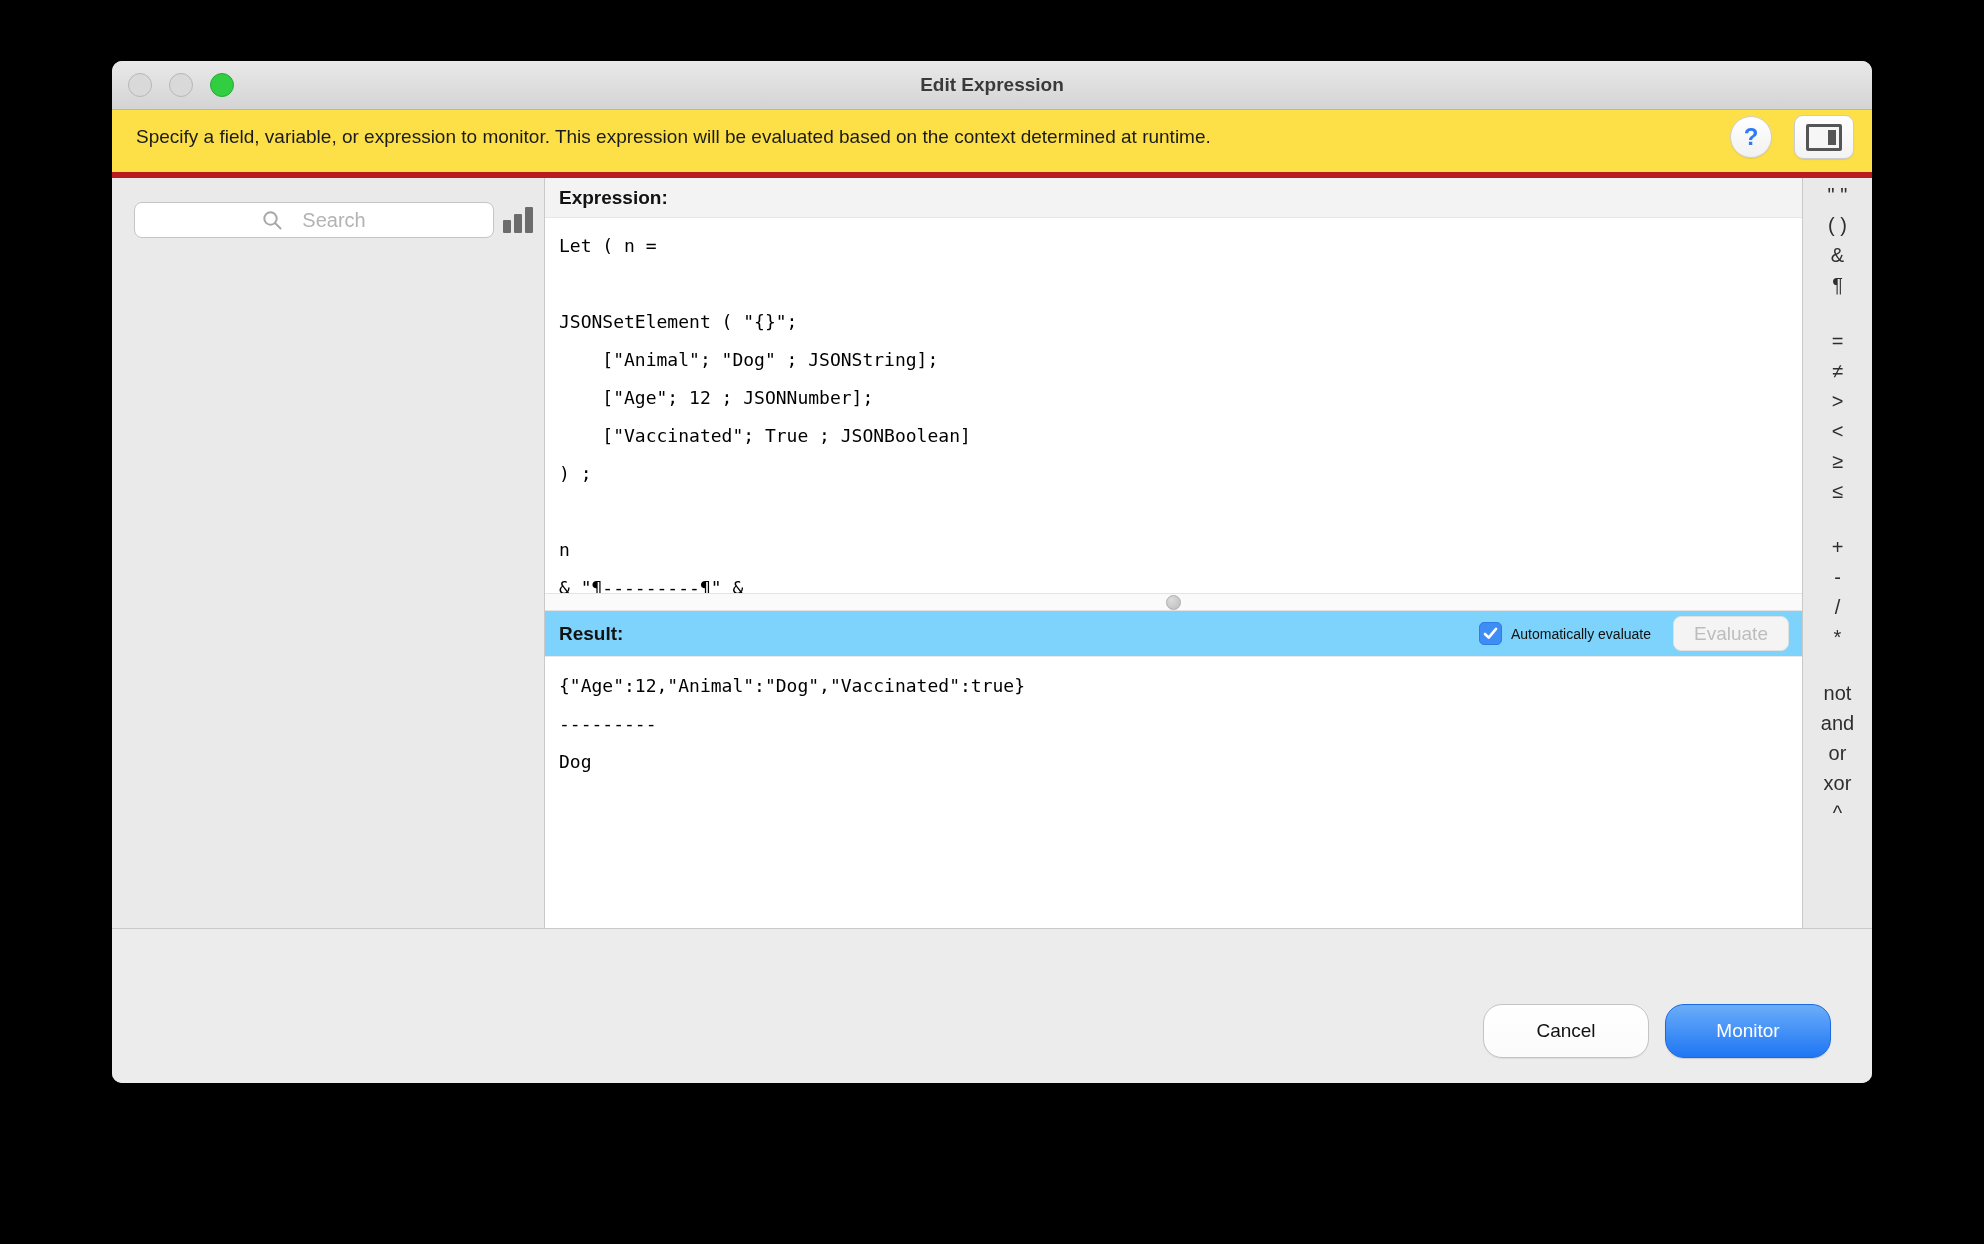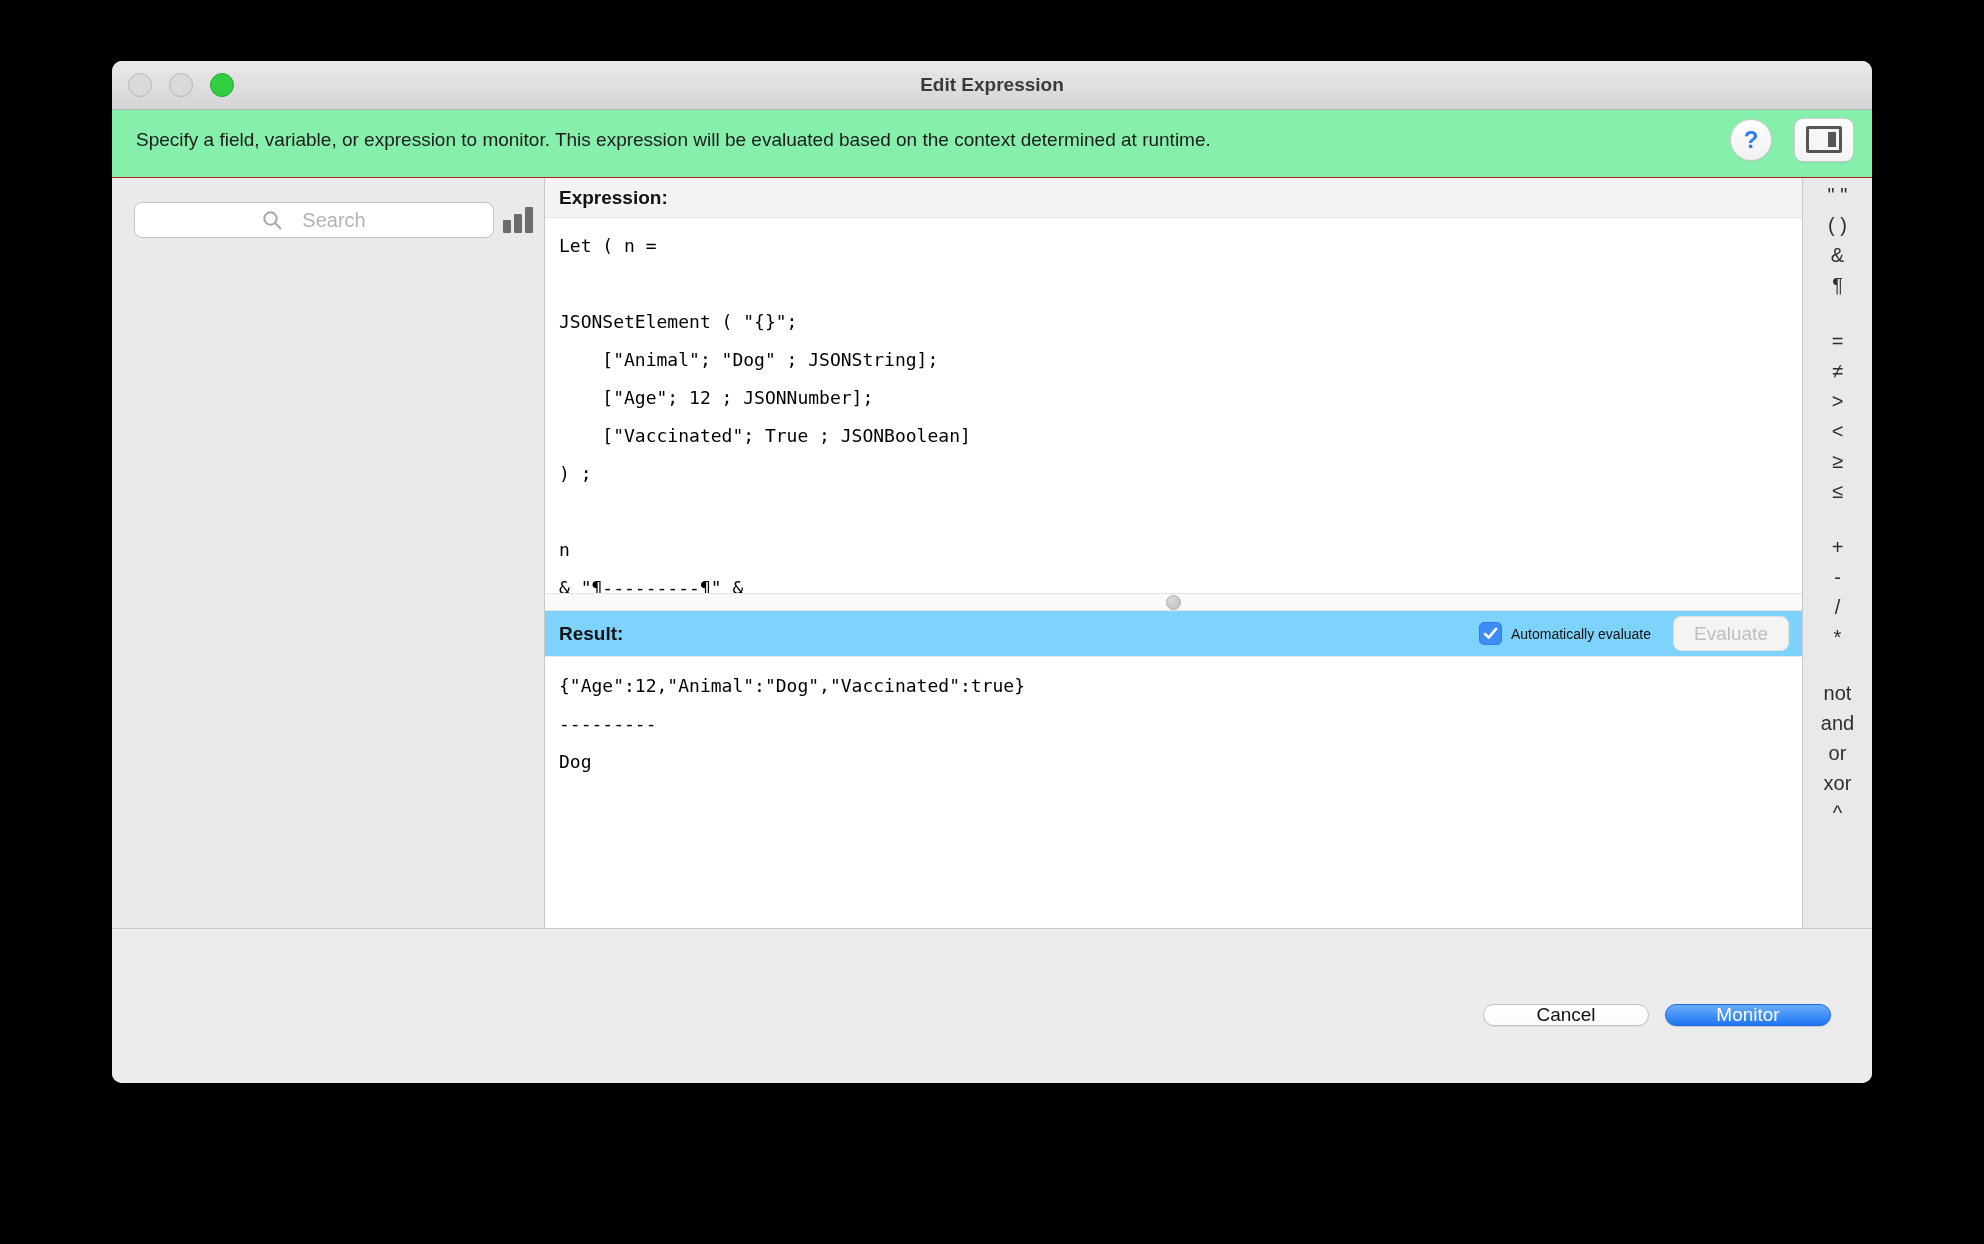--- a/index.html
+++ b/index.html
@@ -21,21 +21,21 @@
     display: flex; align-items: center; justify-content: center;
   }
   .title { font-size: 19px; font-weight: 600; color: #3a3a3a; }
   .lights { position: absolute; left: 16px; top: 0; height: 100%; display: flex; align-items: center; gap: 17px; }
   .light { width: 24px; height: 24px; border-radius: 50%; }
   .light.gray  { background: #d9d9d9; border: 1px solid #b7b7b7; }
   .light.green { background: #31ce41; border: 1px solid #27a934; }
 
   
   .banner {
-    height: 68px; flex: 0 0 68px; background: #86efac; border-bottom: 1px solid #b91c1c;
+    height: 68px; flex: 0 0 68px; background: #fde047; border-bottom: 6px solid #b91c1c;
     display: flex; align-items: center; padding: 0 18px 8px 24px;
   }
   .banner-text { font-size: 19px; color: #1b1b1b; flex: 1; }
   .help-btn {
     width: 42px; height: 42px; border-radius: 50%;
     background: linear-gradient(#ffffff, #f1f1f1); border: 1px solid #cfcfcf;
     color: #2d7bf5; font-size: 24px; font-weight: 700;
     display: flex; align-items: center; justify-content: center; margin-right: 22px;
     box-shadow: 0 1px 1px rgba(0,0,0,.08);
   }
@@ -110,21 +110,21 @@
     display: flex; flex-direction: column; align-items: center; padding-top: 2px;
   }
   .op-group { margin-bottom: 26px; display: flex; flex-direction: column; align-items: center; }
   .op { height: 30px; line-height: 30px; font-size: 20px; color: #2e2e2e; text-align: center; min-width: 44px; }
 
   
   .footer {
     flex: 0 0 155px; height: 155px; background: #ececec; border-top: 1px solid #c9c9c9; position: relative;
   }
   .btn {
-    position: absolute; top: 75px; width: 166px; height: 22px; border-radius: 19px;
+    position: absolute; top: 75px; width: 166px; height: 54px; border-radius: 19px;
     display: flex; align-items: center; justify-content: center; font-size: 19px;
   }
   .btn-cancel { right: 223px; background: linear-gradient(#ffffff,#fbfbfb); border: 1px solid #c4c4c4;
                 color: #111; box-shadow: 0 1px 1px rgba(0,0,0,.07); }
   .btn-monitor { right: 41px; background: linear-gradient(#6aadf9, #1f76f4); border: 1px solid #1b6ae0;
                  color: #fff; box-shadow: 0 1px 1px rgba(0,0,0,.15); }
 </style>
 </head>
 <body>
 

